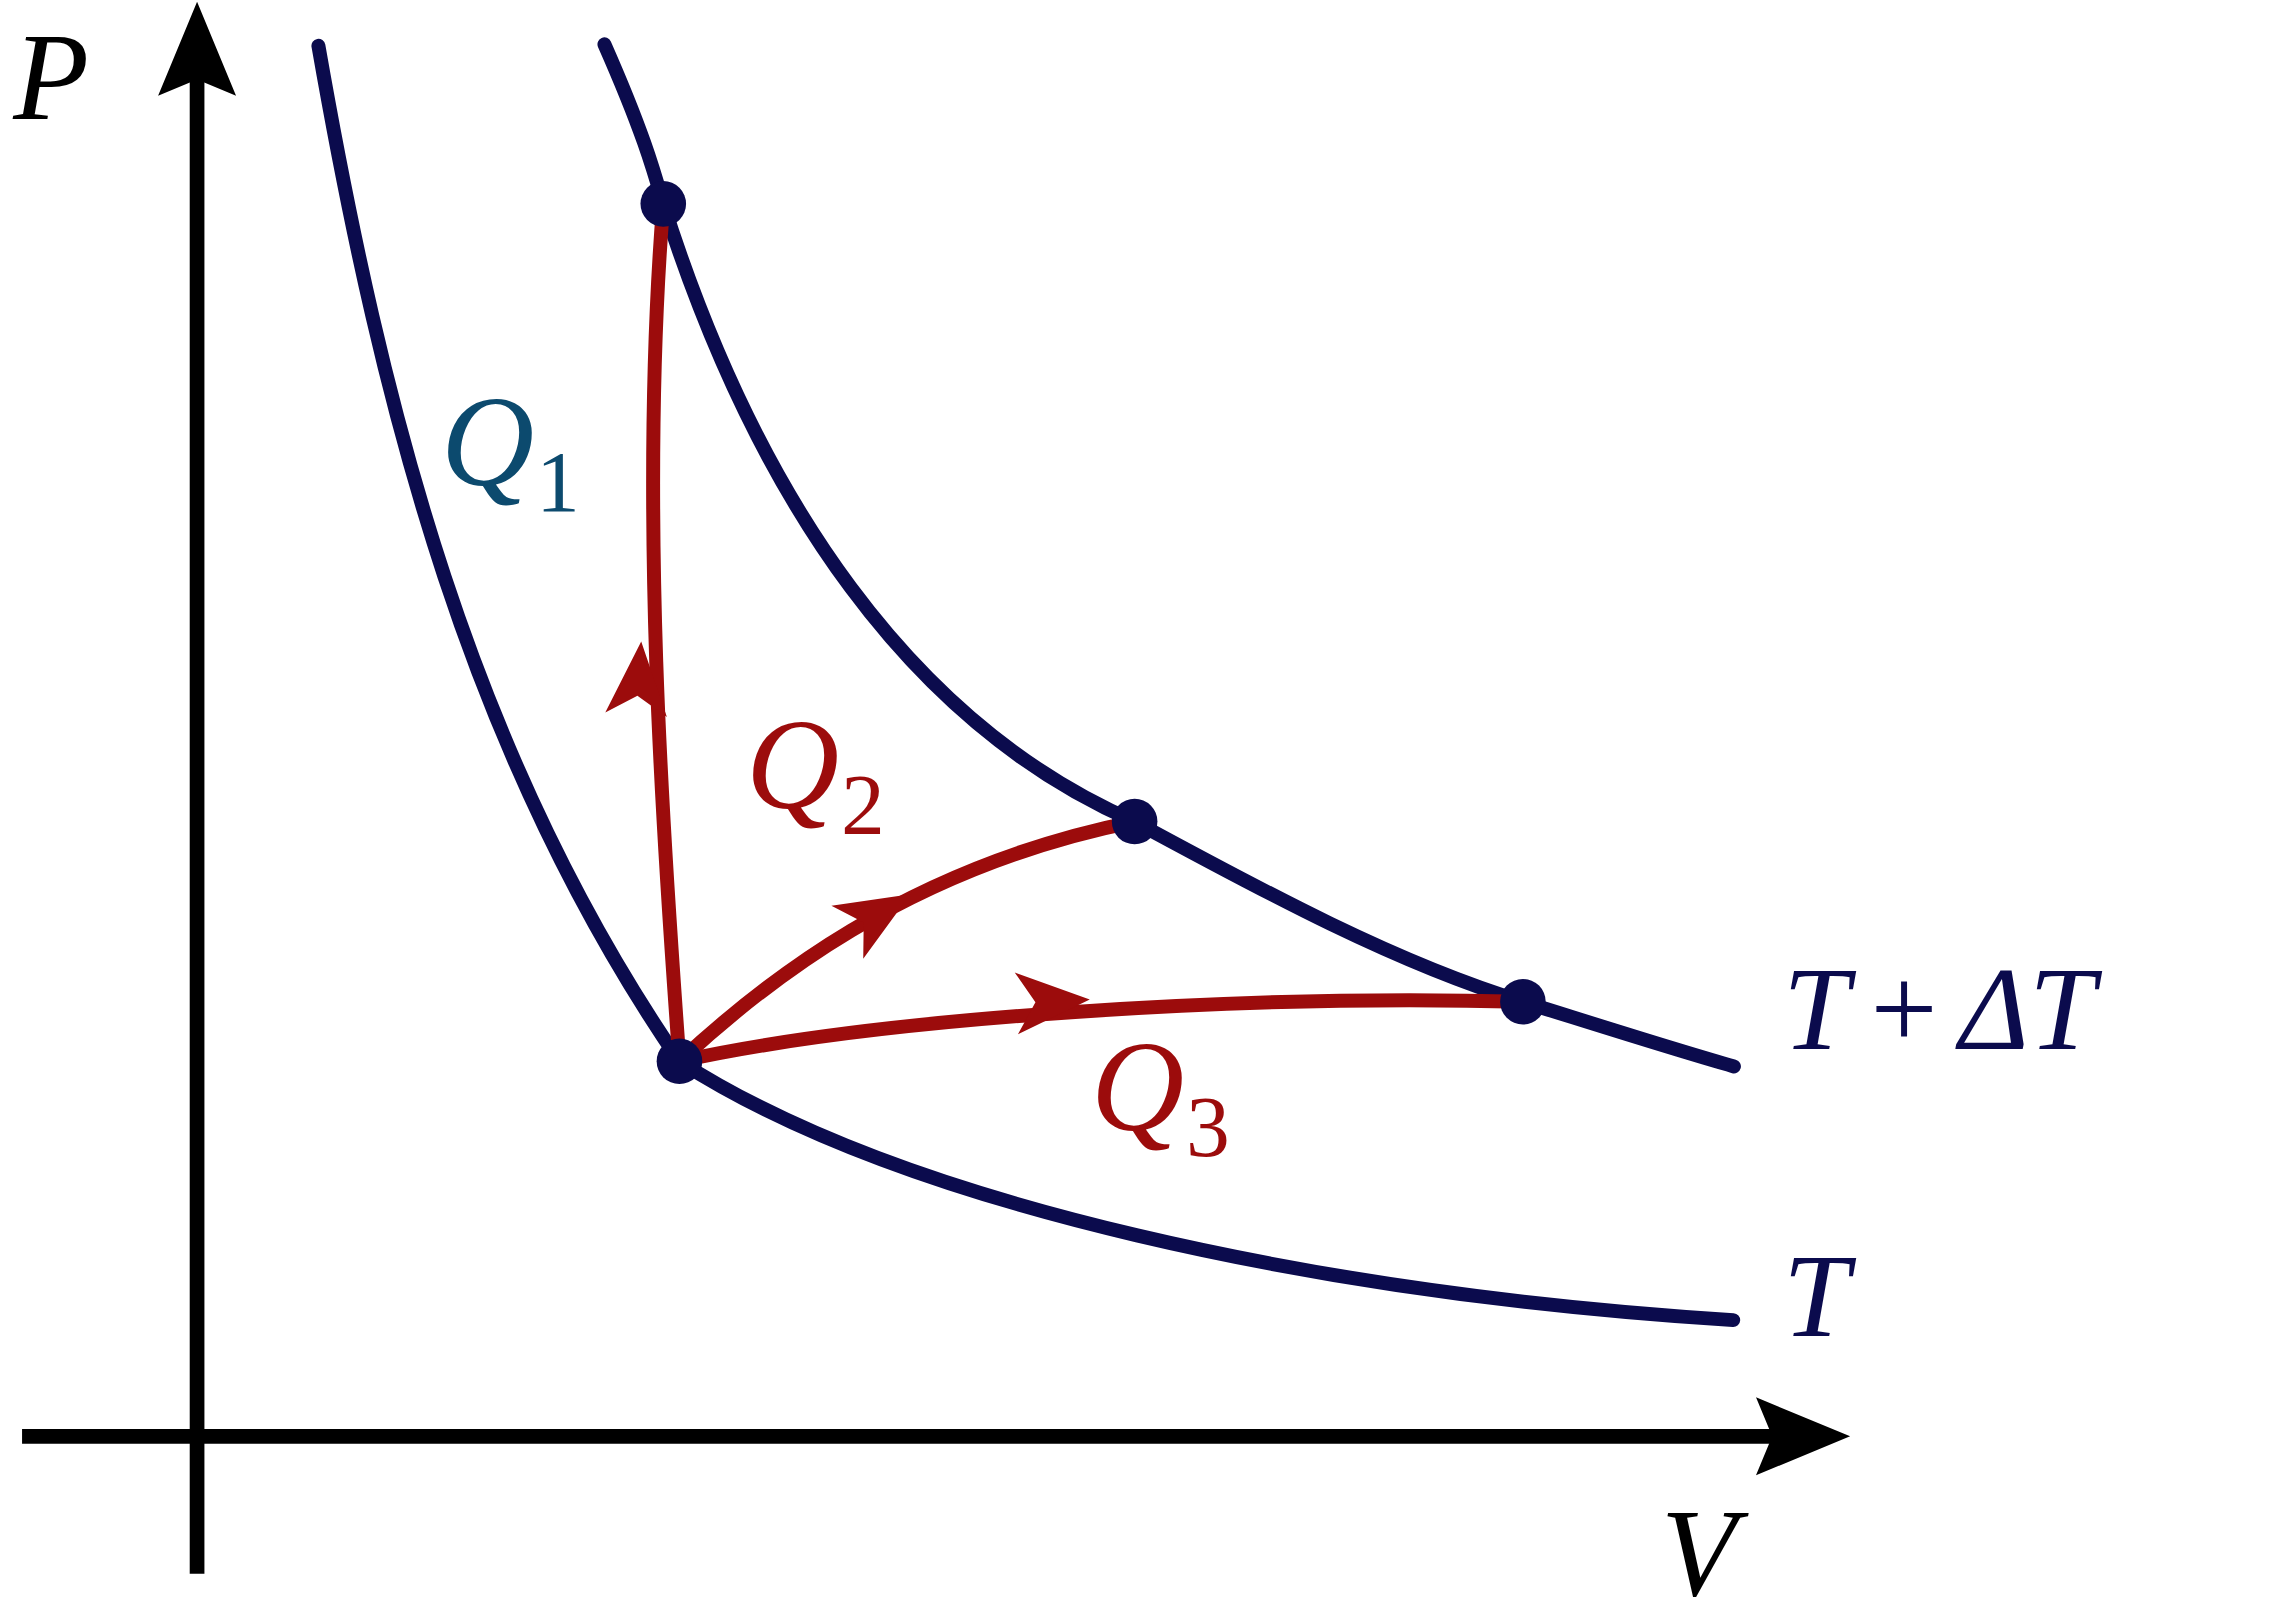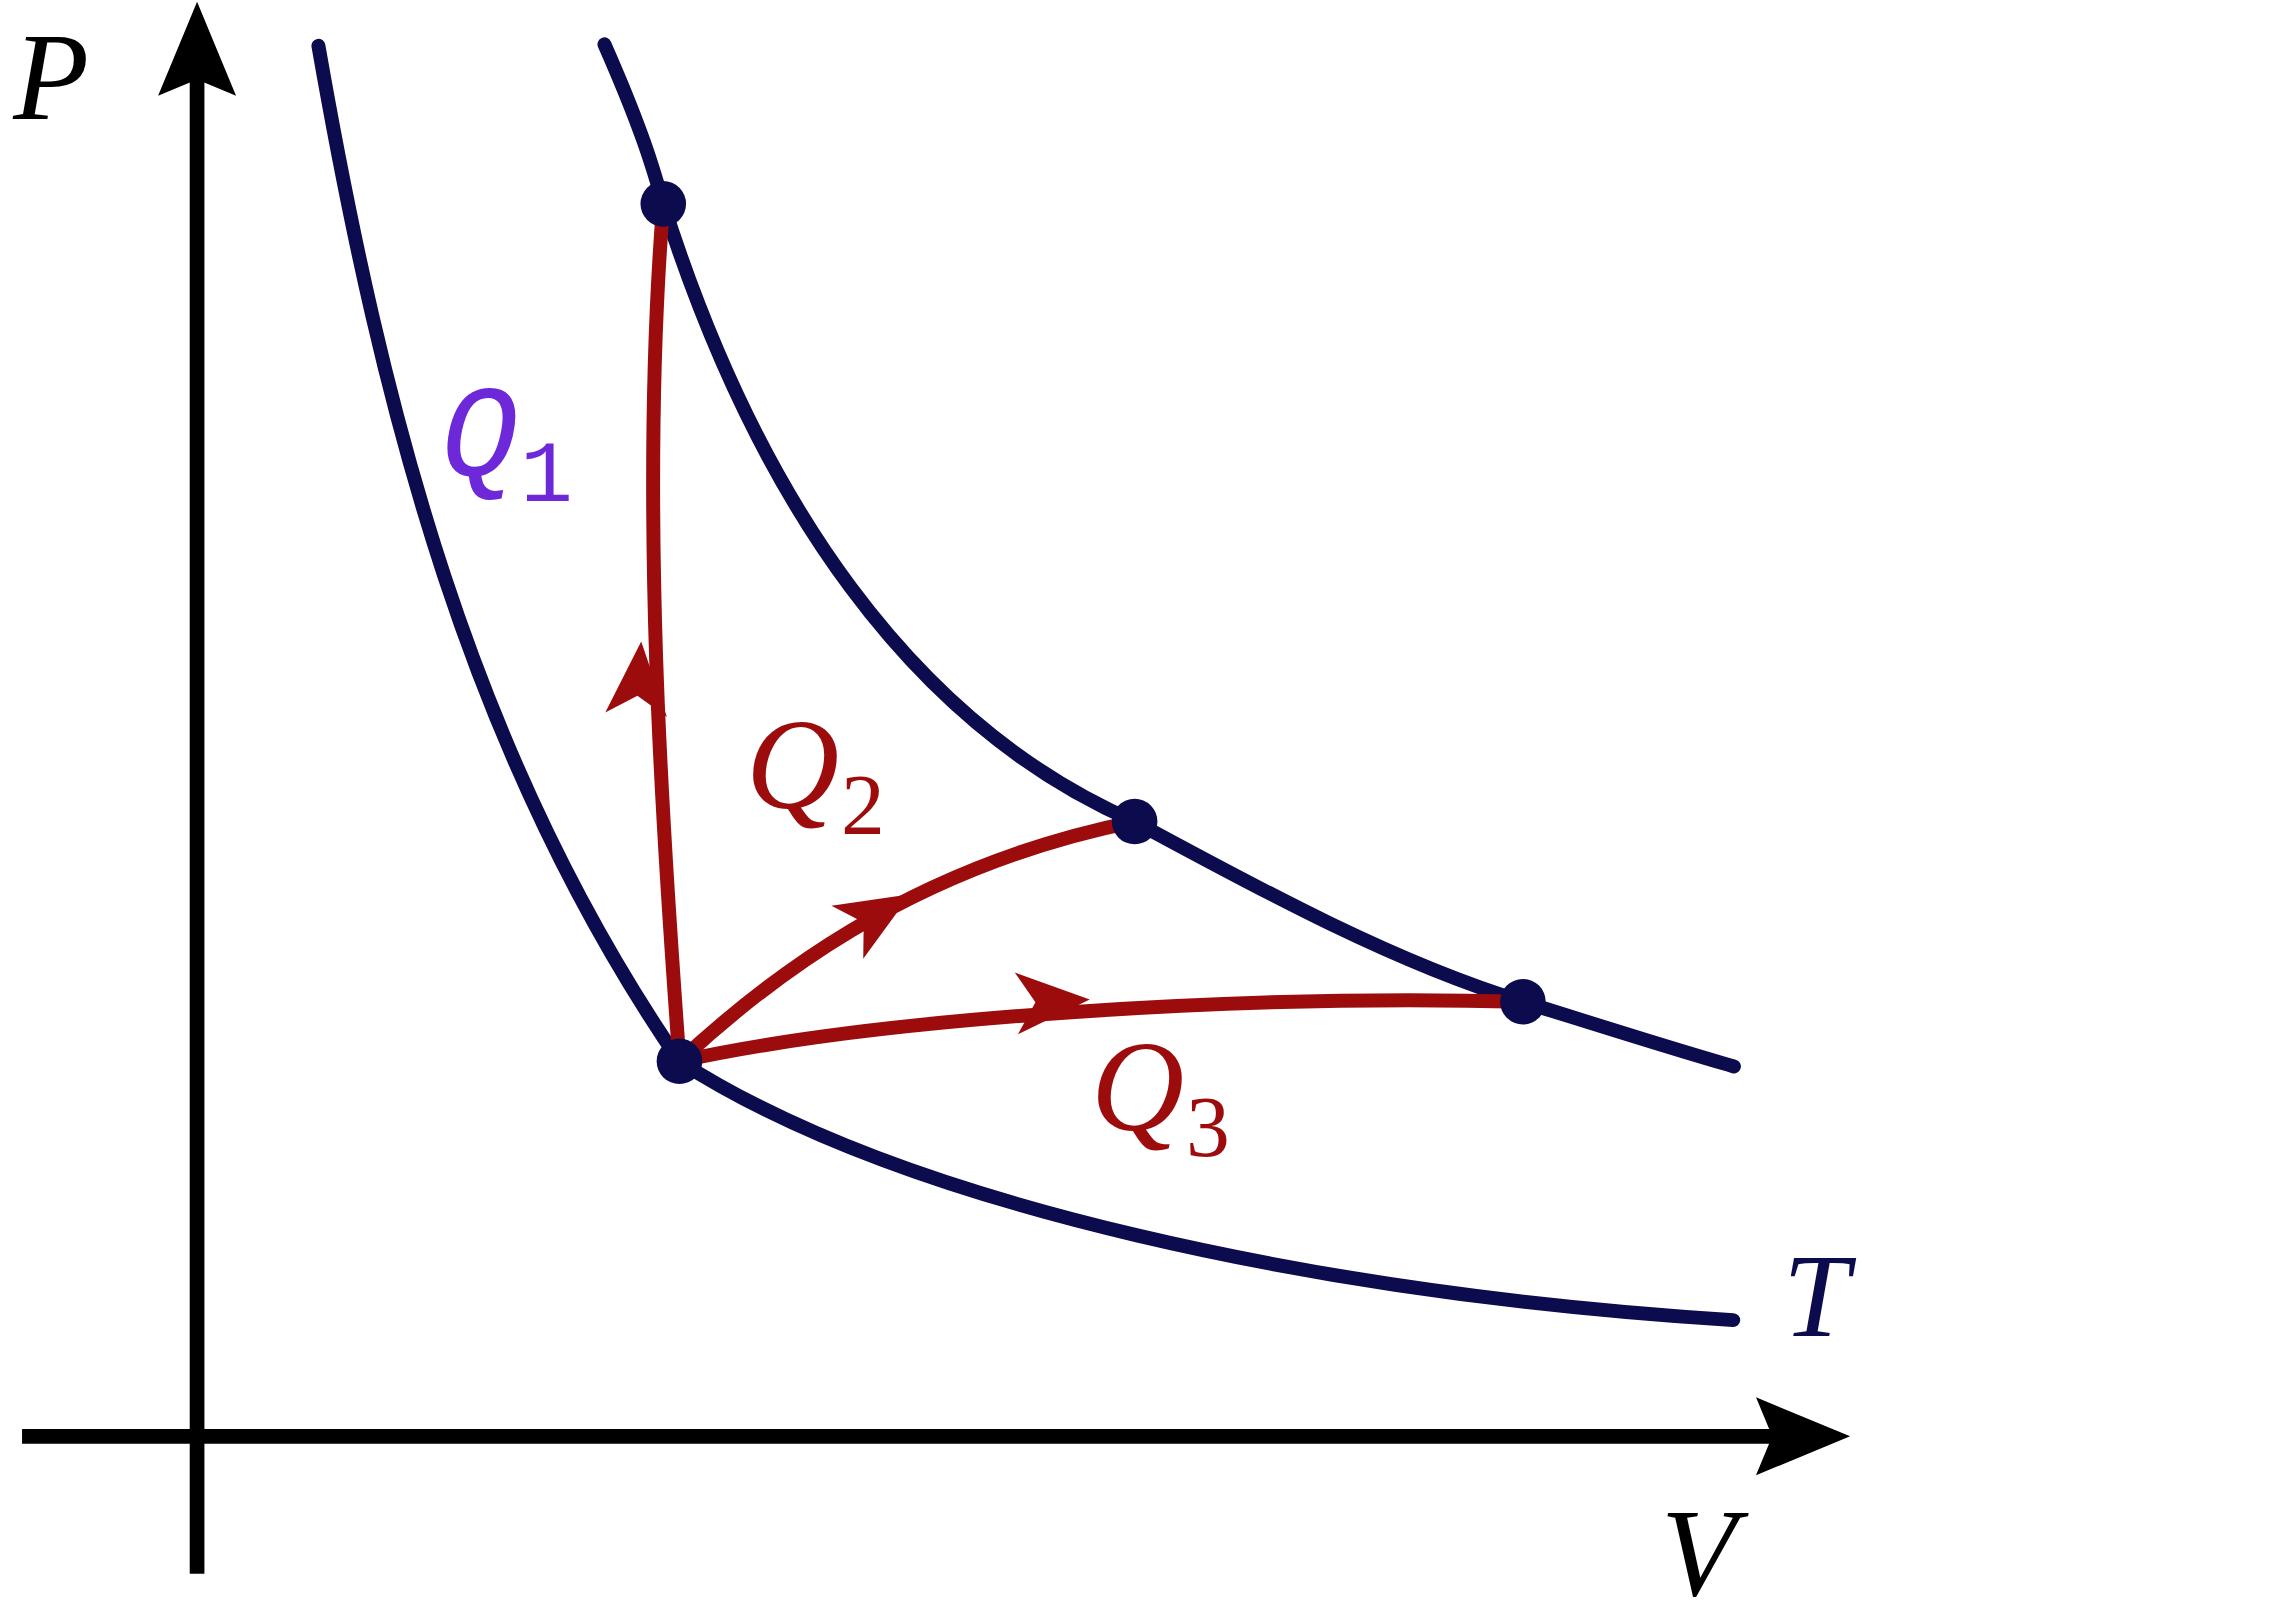--- a/index.html
+++ b/index.html
@@ -87,24 +87,27 @@
       <circle cx="924" cy="1443" r="31"></circle>
       <circle cx="1543" cy="1117" r="31"></circle>
       <circle cx="2071" cy="1362" r="31"></circle>
     </g>
   </svg>
 
   <div class="mathlabel" style="position:absolute; left:13.2px; top:16px; font-size:124px; color:#000000;">P</div>
 
   <div class="mathlabel" style="position:absolute; left:1661px; top:1492px; font-size:124px; color:#000000;">V</div>
 
+  <div class="mathlabel" style="position:absolute; left:1783px; top:950px; font-size:119px; color:#0b0b4d;">
+    <span>T</span><span class="opsym" style="margin:0 0.18em;">+</span><span>ΔT</span>
+  </div>
 
   <div class="mathlabel" style="position:absolute; left:1783px; top:1237px; font-size:119px; color:#0b0b4d;">T</div>
 
-  <div class="mathlabel" style="position:absolute; left:441px; top:377px; font-size:129px; color:#6d28d9;font-family:Liberation Mono, monospace;">
+  <div class="mathlabel" style="position:absolute; left:441px; top:377px; font-size:129px; color:#0c4a6e;">
     <span>Q</span><span class="sub">1</span>
   </div>
 
   <div class="mathlabel" style="position:absolute; left:746px; top:700px; font-size:129px; color:#9c0c0c;">
     <span>Q</span><span class="sub">2</span>
   </div>
 
   <div class="mathlabel" style="position:absolute; left:1091px; top:1022px; font-size:129px; color:#9c0c0c;text-align:center;">
     <span>Q</span><span class="sub">3</span>
   </div>

